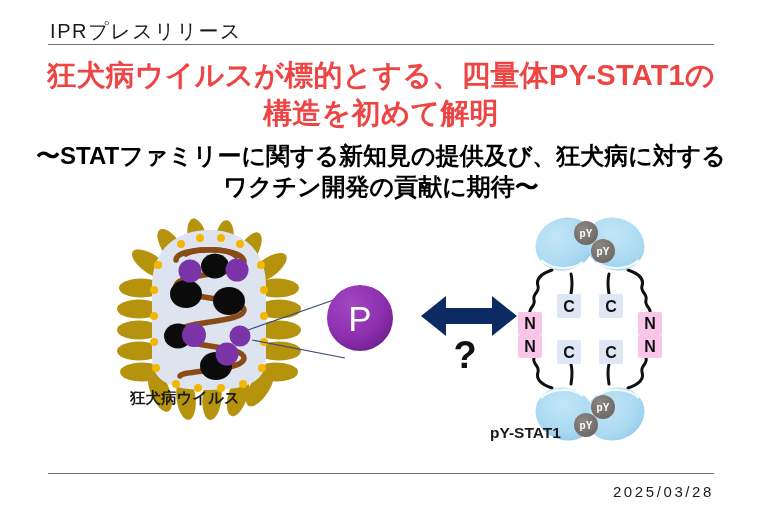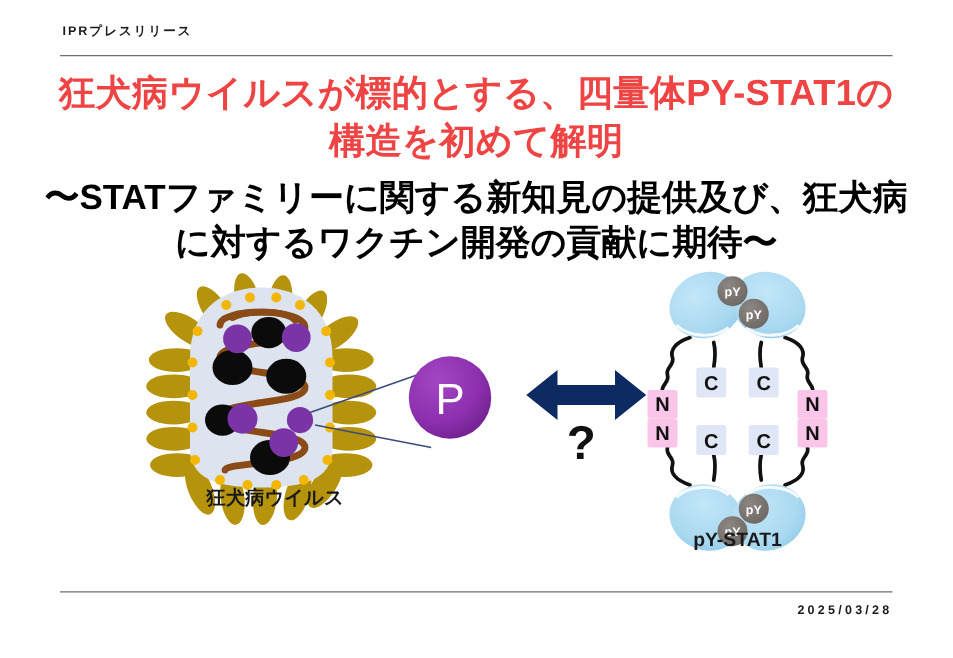--- a/index.html
+++ b/index.html
@@ -14,22 +14,22 @@
     overflow: hidden;
     font-family: "Liberation Sans", "DejaVu Sans", sans-serif;
     color: #111111;
   }
 
   
   .header-label {
     position: absolute;
     left: 50px;
     top: 18px;
-    font-size: 10px;
-    font-weight: 700;
+    font-size: 20px;
+    font-weight: 400;
     letter-spacing: 1.6px;
     color: #1a1a1a;
     white-space: nowrap;
   }
   .rule-top {
     position: absolute;
     left: 48px;
     top: 44px;
     width: 666px;
     height: 0;
@@ -40,22 +40,22 @@
     left: 48px;
     top: 473px;
     width: 666px;
     height: 0;
     border-top: 1.4px solid #6f6f6f;
   }
   .footer-date {
     position: absolute;
     right: 48px;
     top: 483px;
-    font-size: 10px;
-    font-weight: 700;
+    font-size: 15px;
+    font-weight: 400;
     letter-spacing: 2.6px;
     color: #1a1a1a;
     white-space: nowrap;
   }
 
   
   .title-main {
     position: absolute;
     left: 38px;
     top: 56px;
@@ -66,21 +66,21 @@
     line-height: 1.32;
     letter-spacing: 0.2px;
     color: #ef4444;
   }
   .title-sub {
     position: absolute;
     left: 30px;
     top: 140px;
     width: 702px;
     text-align: center;
-    font-size: 28px;
+    font-size: 24px;
     font-weight: 900;
     line-height: 1.3;
     letter-spacing: 0px;
     color: #000000;
   }
 
   
   .figure {
     position: absolute;
     left: 0;
@@ -88,21 +88,20 @@
     width: 762px;
     height: 255px;
   }
   .fig-svg { display: block; }
 
   .caption {
     position: absolute;
     font-size: 15.5px;
     font-weight: 700;
     color: #1a1a1a;
-    text-align: center;
     white-space: nowrap;
   }
   .caption-virus {
     left: 130px;
     top: 388px;
     width: 180px;
   }
   .caption-stat {
     left: 490px;
     top: 412px;

